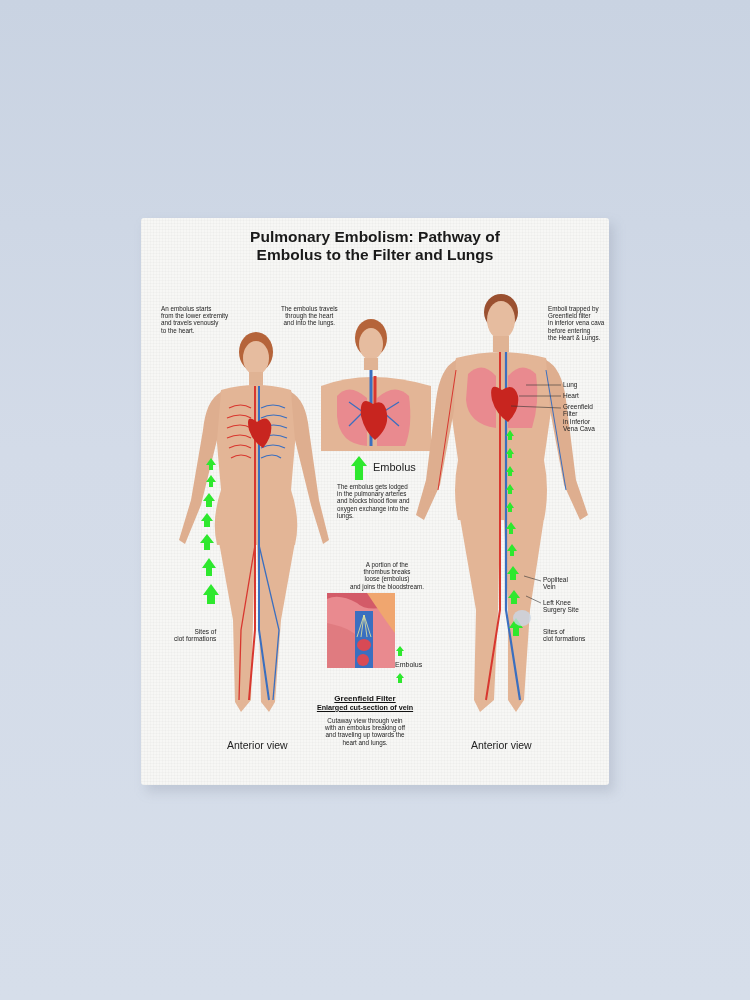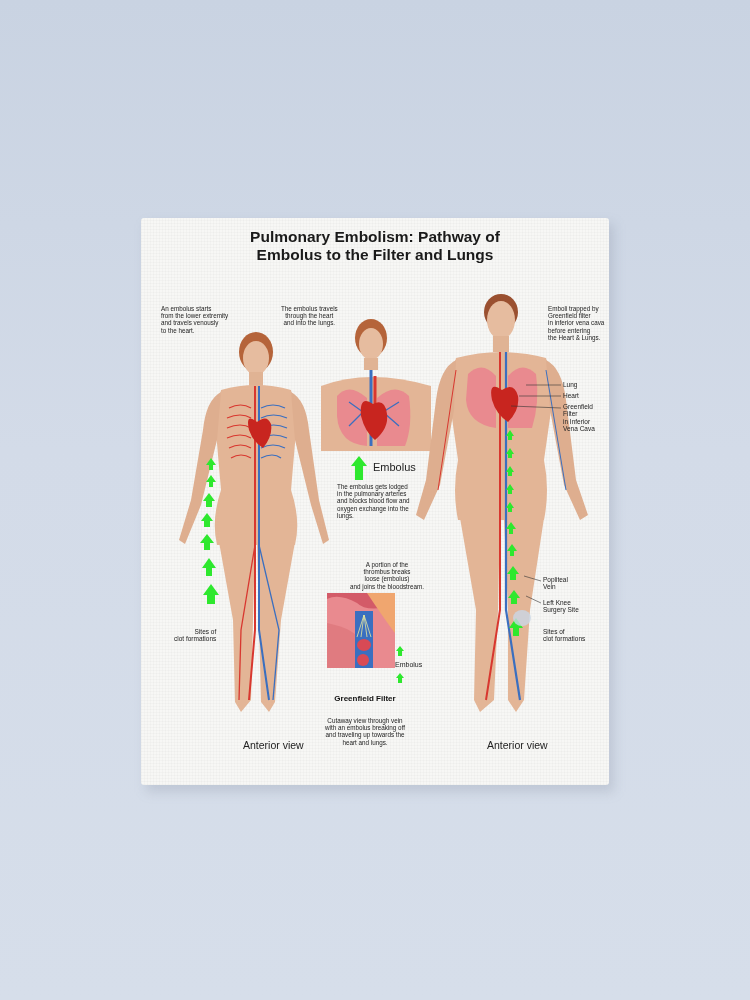--- a/index.html
+++ b/index.html
@@ -4,21 +4,21 @@
 <style>
   html,body{margin:0;padding:0;}
   body{width:750px;height:1000px;background:#cfd8e6;position:relative;overflow:hidden;font-family:"Liberation Sans",sans-serif;}
   .bg{position:absolute;inset:0;background:linear-gradient(180deg,#c9d3e2 0%,#d3dbe8 45%,#d6deea 100%);}
   .canvas-shadow{position:absolute;left:146px;top:224px;width:468px;height:568px;background:rgba(90,100,120,0.18);filter:blur(6px);}
   .canvas{position:absolute;left:141px;top:218px;width:468px;height:567px;background:#f7f7f5;border-radius:3px;
     background-image:repeating-linear-gradient(0deg,rgba(0,0,0,0.018) 0 1px,transparent 1px 3px),repeating-linear-gradient(90deg,rgba(0,0,0,0.018) 0 1px,transparent 1px 3px);}
   .title{position:absolute;left:0;width:468px;top:10px;text-align:center;font-weight:bold;font-size:15.5px;line-height:18px;color:#1a1a1a;}
   .note{position:absolute;font-size:6.3px;line-height:7.2px;color:#222;white-space:pre-line;}
   .lbl{position:absolute;font-size:6.5px;line-height:7.4px;color:#222;white-space:pre-line;}
-  .view{position:absolute;font-size:10.5px;color:#222;margin-left:16px;}
+  .view{position:absolute;font-size:10.5px;color:#222;}
   .emb-big{position:absolute;font-size:11px;color:#222;}
   .gf-title{position:absolute;left:0;width:468px;text-align:center;font-weight:bold;font-size:7.2px;line-height:8.5px;color:#111;}
   .gf-title span{display:block;}
   svg{position:absolute;overflow:visible;}
   .leader{stroke:#333;stroke-width:0.6;fill:none;}
 </style>
 </head>
 <body>
 
 <div class="bg"></div>
@@ -141,22 +141,23 @@
     <ellipse cx="36" cy="67" rx="6" ry="6" fill="#d84a55"></ellipse>
   </svg>
   <svg style="left:255px;top:428px;" width="8" height="10" viewBox="0 0 8 10">
     <path d="M4 0 L0 5 H2 V10 H6 V5 H8 Z" fill="#2ee82e"></path>
   </svg>
   <svg style="left:255px;top:455px;" width="8" height="10" viewBox="0 0 8 10">
     <path d="M4 0 L0 5 H2 V10 H6 V5 H8 Z" fill="#2ee82e"></path>
   </svg>
   <div class="lbl" style="left:254px;top:443px;font-size:7px;">Embolus</div>
 
-  <div class="gf-title" style="top:477px;left:-10px;">
+  <div class="gf-title" style="top:477px;left:-10px;text-decoration:underline;">
     <span style="font-size:8px;">Greenfield Filter</span>
+    <span>Enlarged cut-section of vein</span>
   </div>
   <div class="note" style="left:164px;top:499px;width:120px;text-align:center;">Cutaway view through vein
 with an embolus breaking off
 and traveling up towards the
 heart and lungs.</div>
 
   <svg style="left:275px;top:72px;" width="175" height="440" viewBox="0 0 175 440">
     <ellipse cx="85" cy="22" rx="17" ry="18" fill="#9a5030"></ellipse>
     <ellipse cx="85" cy="30" rx="14" ry="19" fill="#e6bc9f"></ellipse>
     <rect x="77" y="46" width="16" height="16" fill="#e0b394"></rect>

